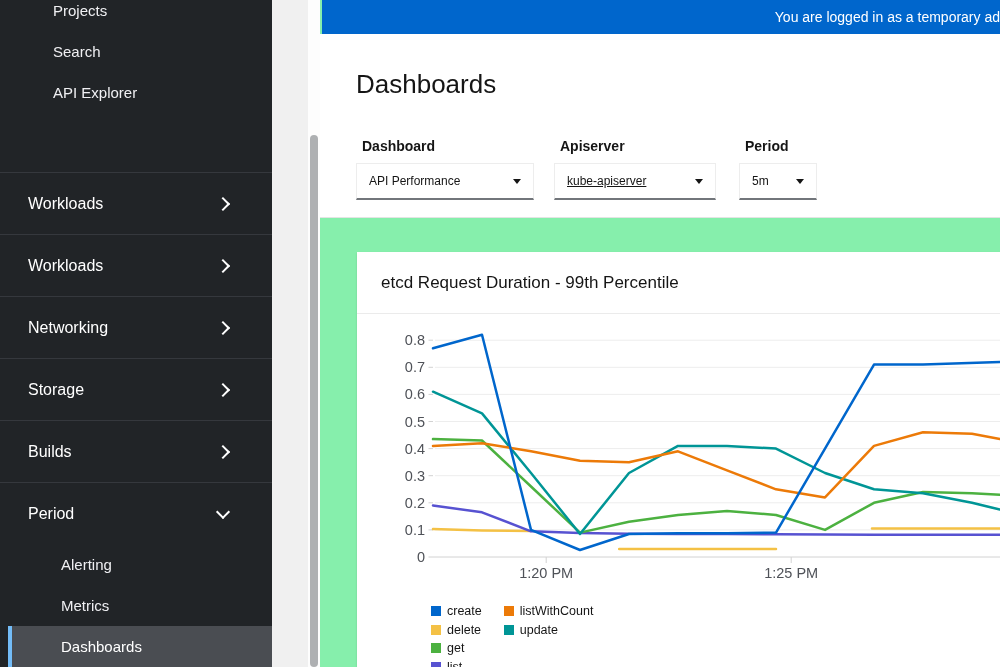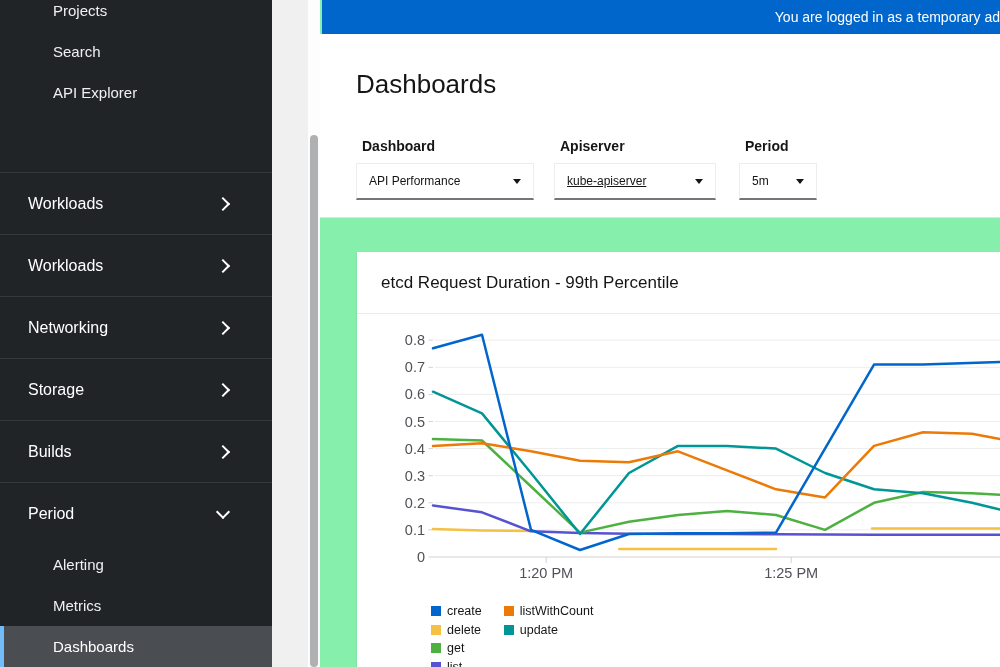--- a/index.html
+++ b/index.html
@@ -12,21 +12,21 @@
   .sidebar{position:absolute;left:0;top:0;width:272px;height:667px;background:#212427;}
   .nav-top{position:absolute;left:0;right:0;top:-10px;}
   .nav-sub{height:41px;display:flex;align-items:center;padding-left:53px;
     color:#f0f0f3;font-size:15px;cursor:pointer;}
   .nav-sections{position:absolute;left:0;right:0;top:172px;}
   .nav-section{height:61px;border-top:1px solid #35383d;display:flex;align-items:center;
     justify-content:space-between;padding:0 44px 0 28px;color:#fff;font-size:16px;cursor:pointer;}
   .chev{width:8px;height:8px;border-right:2.5px solid #fff;border-bottom:2.5px solid #fff;
     transform:rotate(-45deg);flex:none;}
   .chev-down{transform:rotate(45deg);margin-top:-4px;}
-  .nav-observe{position:absolute;left:0;right:0;top:544px;}
+  .nav-observe{position:absolute;left:8px;right:0;top:544px;}
   .nav-sub.active{background:#4a4d52;border-left:4px solid #73bcf7;padding-left:49px;color:#fff;}
   
   .scroll-track{position:absolute;left:308px;top:0;width:12px;height:667px;background:#fdfdfd;}
   .scroll-thumb{position:absolute;left:2px;top:135px;width:8px;height:532px;
     background:#aeb0b2;border-radius:5px;cursor:pointer;}
   
   .main{position:absolute;left:320px;top:0;width:680px;height:667px;background:#86efac;}
   .banner{position:absolute;left:2px;right:0;top:0;height:34px;background:#0066cc;
     color:#fff;font-size:14px;display:flex;align-items:center;justify-content:flex-end;
     white-space:nowrap;overflow:hidden;}

